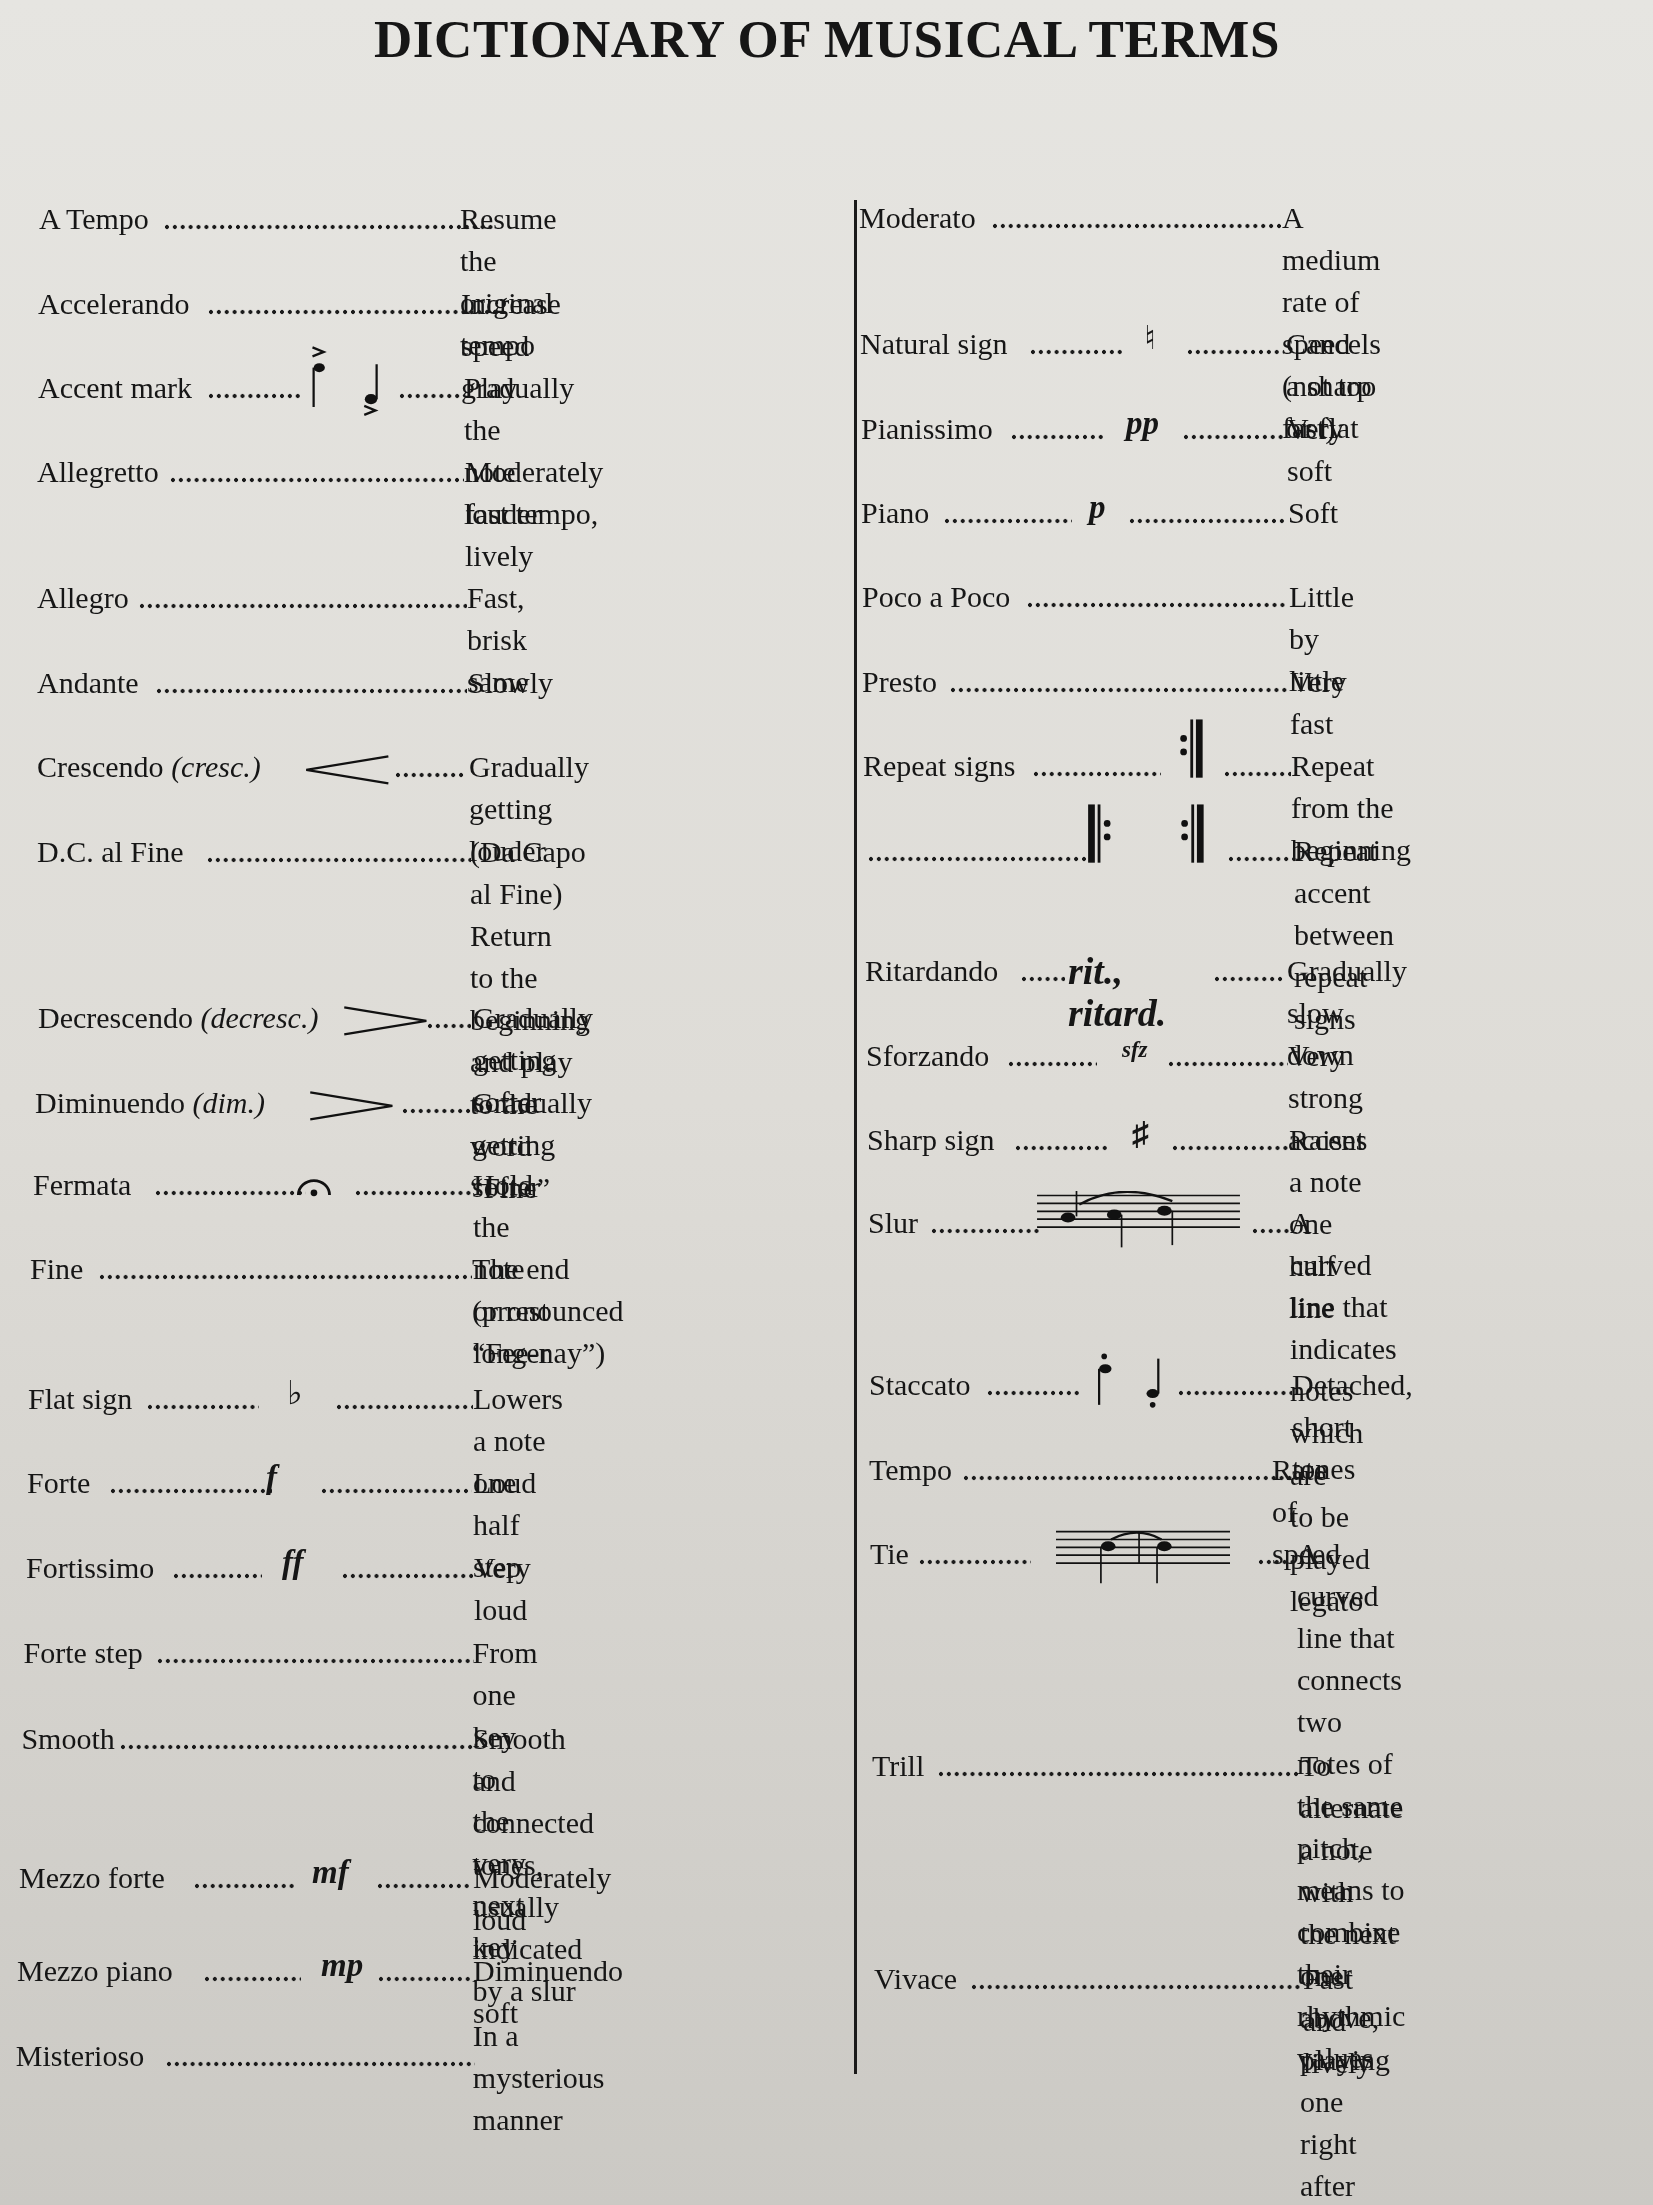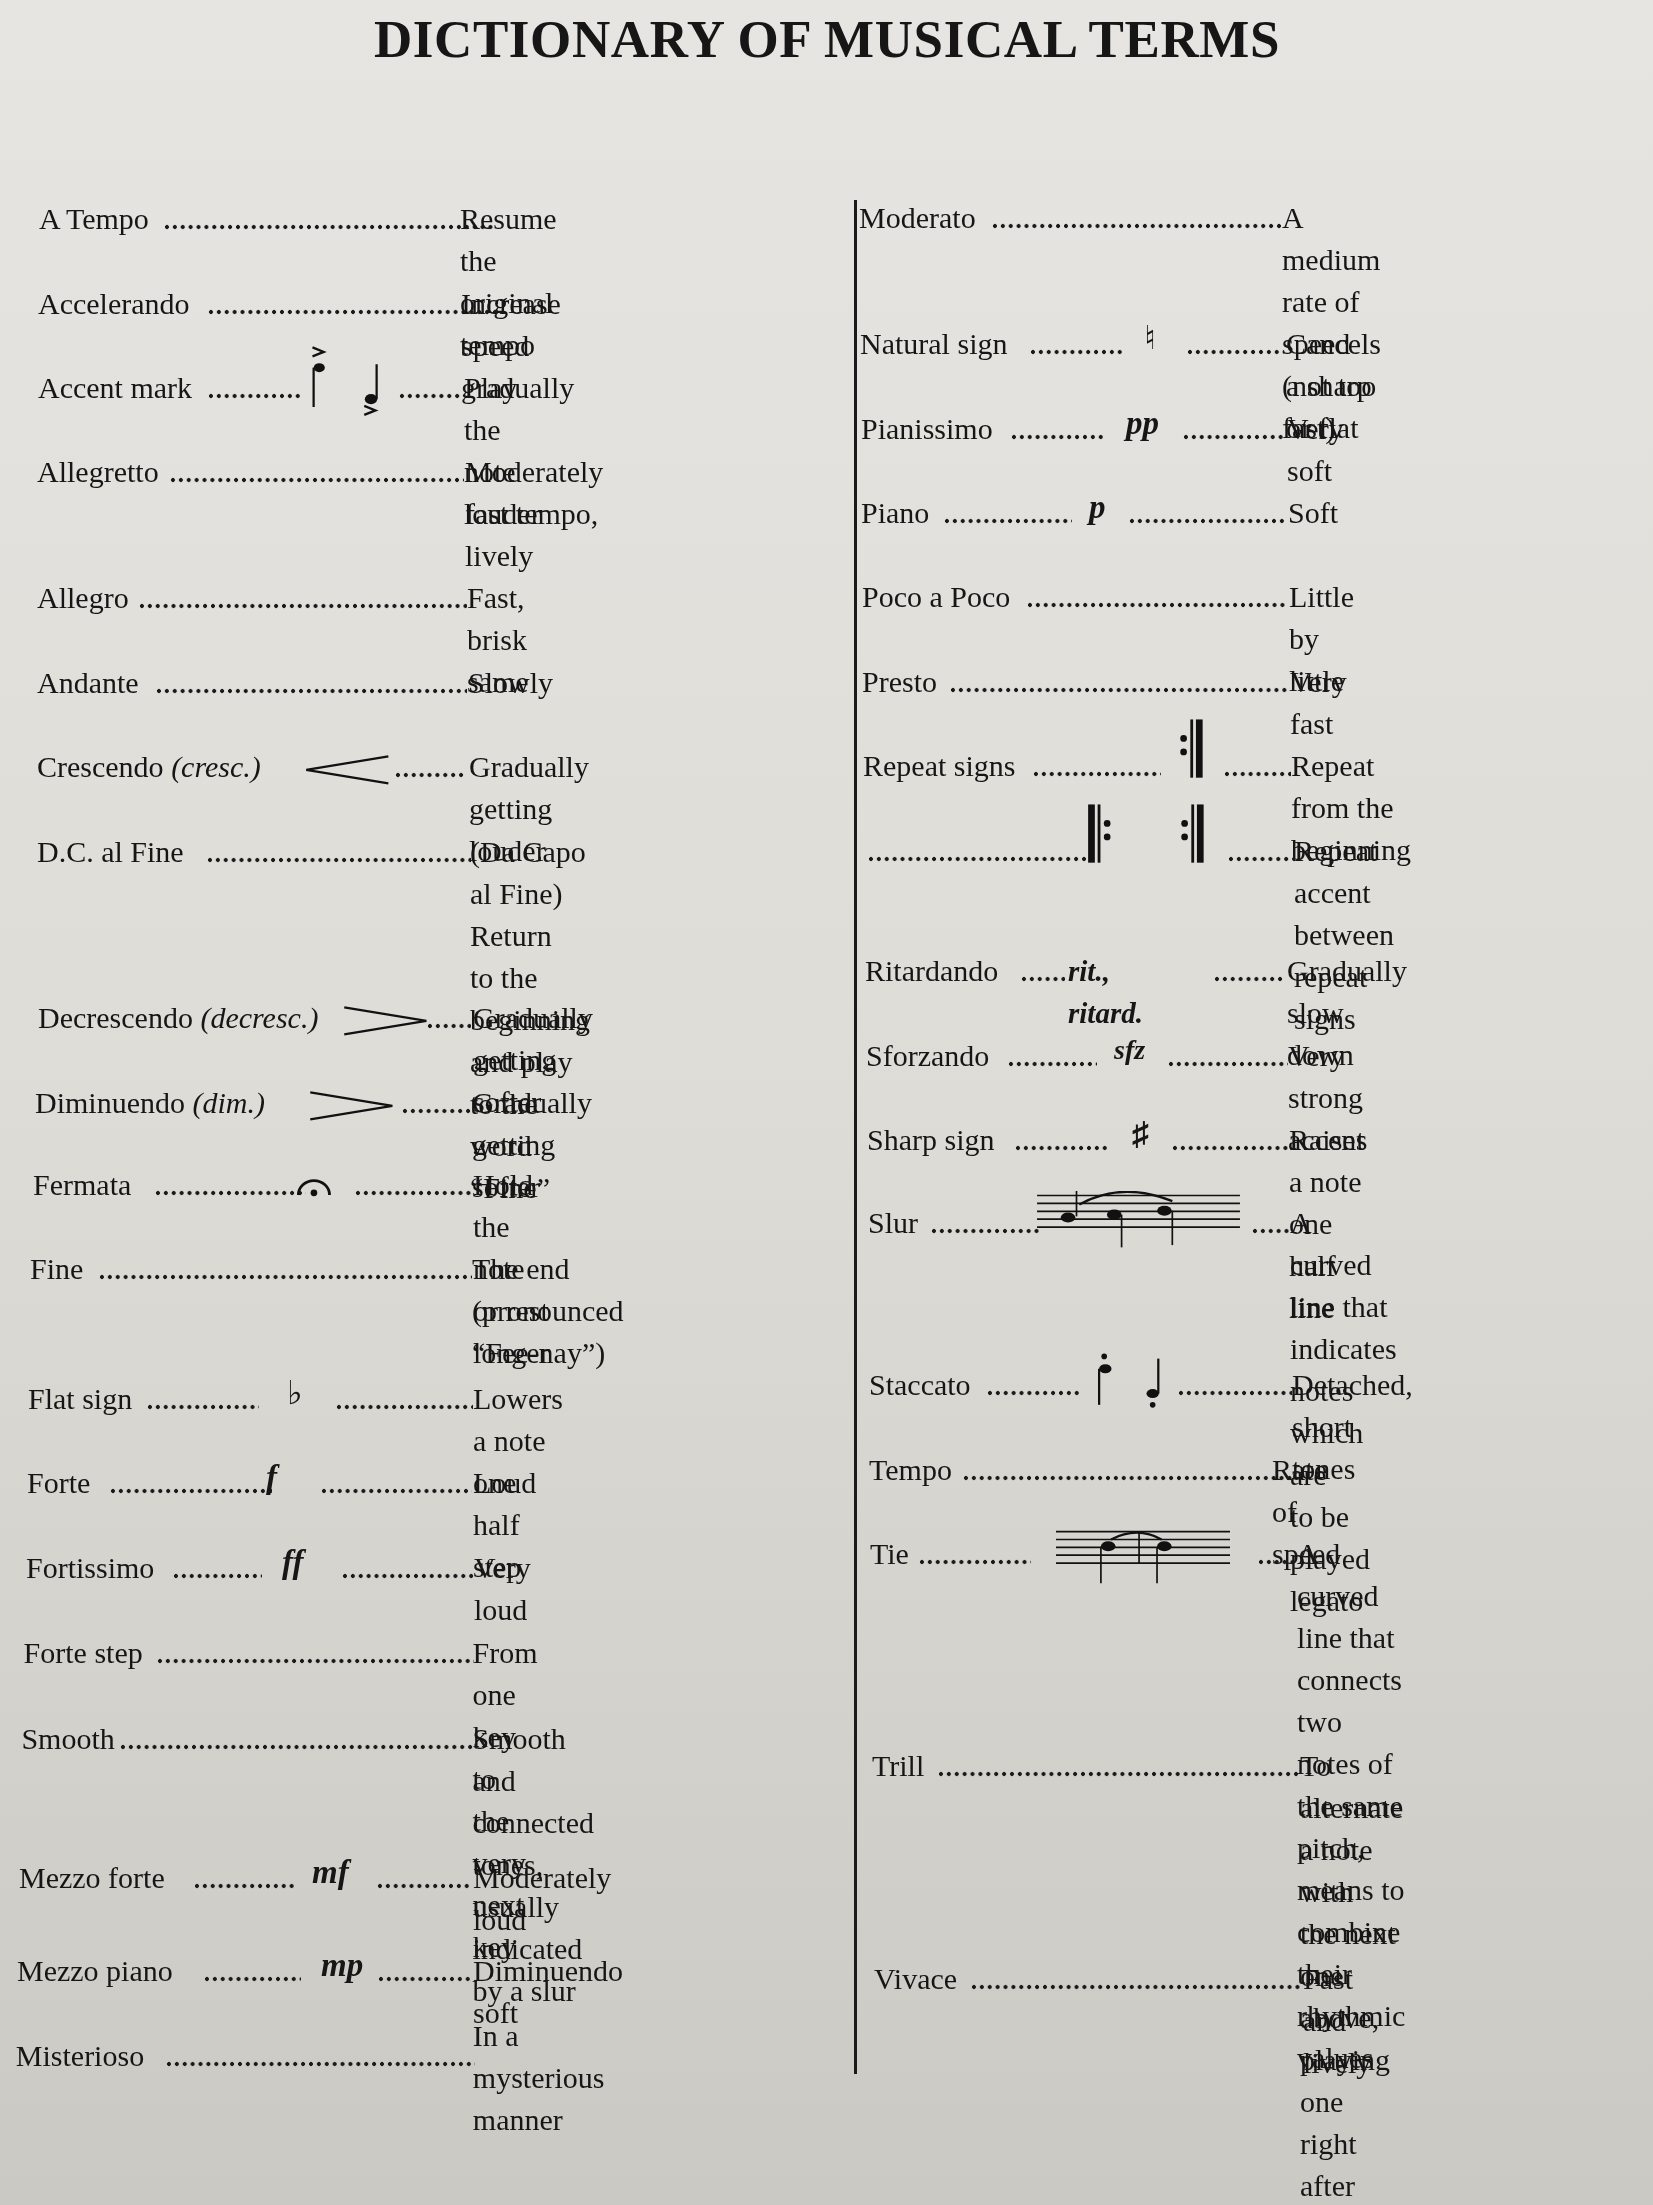--- a/index.html
+++ b/index.html
@@ -254,28 +254,28 @@
         <rect x="32" y="4" width="12" height="104" fill="#111"></rect>
       </svg>
   </span>
   <span class="dots" style="left:360px;width:68px"></span>
   <span class="def" style="left:427px">Repeat accent between
 repeat signs</span>
 </div>
 <div class="entry" style="left:865px;top:950px;">
   <span class="term">Ritardando</span>
   <span class="dots" style="left:155px;width:45px"></span>
-  <span class="sym" style="left:203px;top:0;font-size:29px">rit., ritard.</span>
+  <span class="sym" style="left:203px;top:0;font-size:38px">rit., ritard.</span>
   <span class="dots" style="left:348px;width:73px"></span>
   <span class="def" style="left:422px">Gradually slow down</span>
 </div>
 <div class="entry" style="left:866px;top:1035px;">
   <span class="term">Sforzando</span>
   <span class="dots" style="left:141px;width:90px"></span>
-  <span class="sym" style="left:248px;font-size:28px">sfz</span>
+  <span class="sym" style="left:256px;font-size:23px">sfz</span>
   <span class="dots" style="left:301px;width:121px"></span>
   <span class="def" style="left:422px">Very strong accent</span>
 </div>
 <div class="entry" style="left:867px;top:1119px;">
   <span class="term">Sharp sign</span>
   <span class="dots" style="left:147px;width:96px"></span>
   <span class="sym" style="left:265px;font-style:normal">♯</span>
   <span class="dots" style="left:304px;width:118px"></span>
   <span class="def" style="left:422px">Raises a note one half line</span>
 </div>

